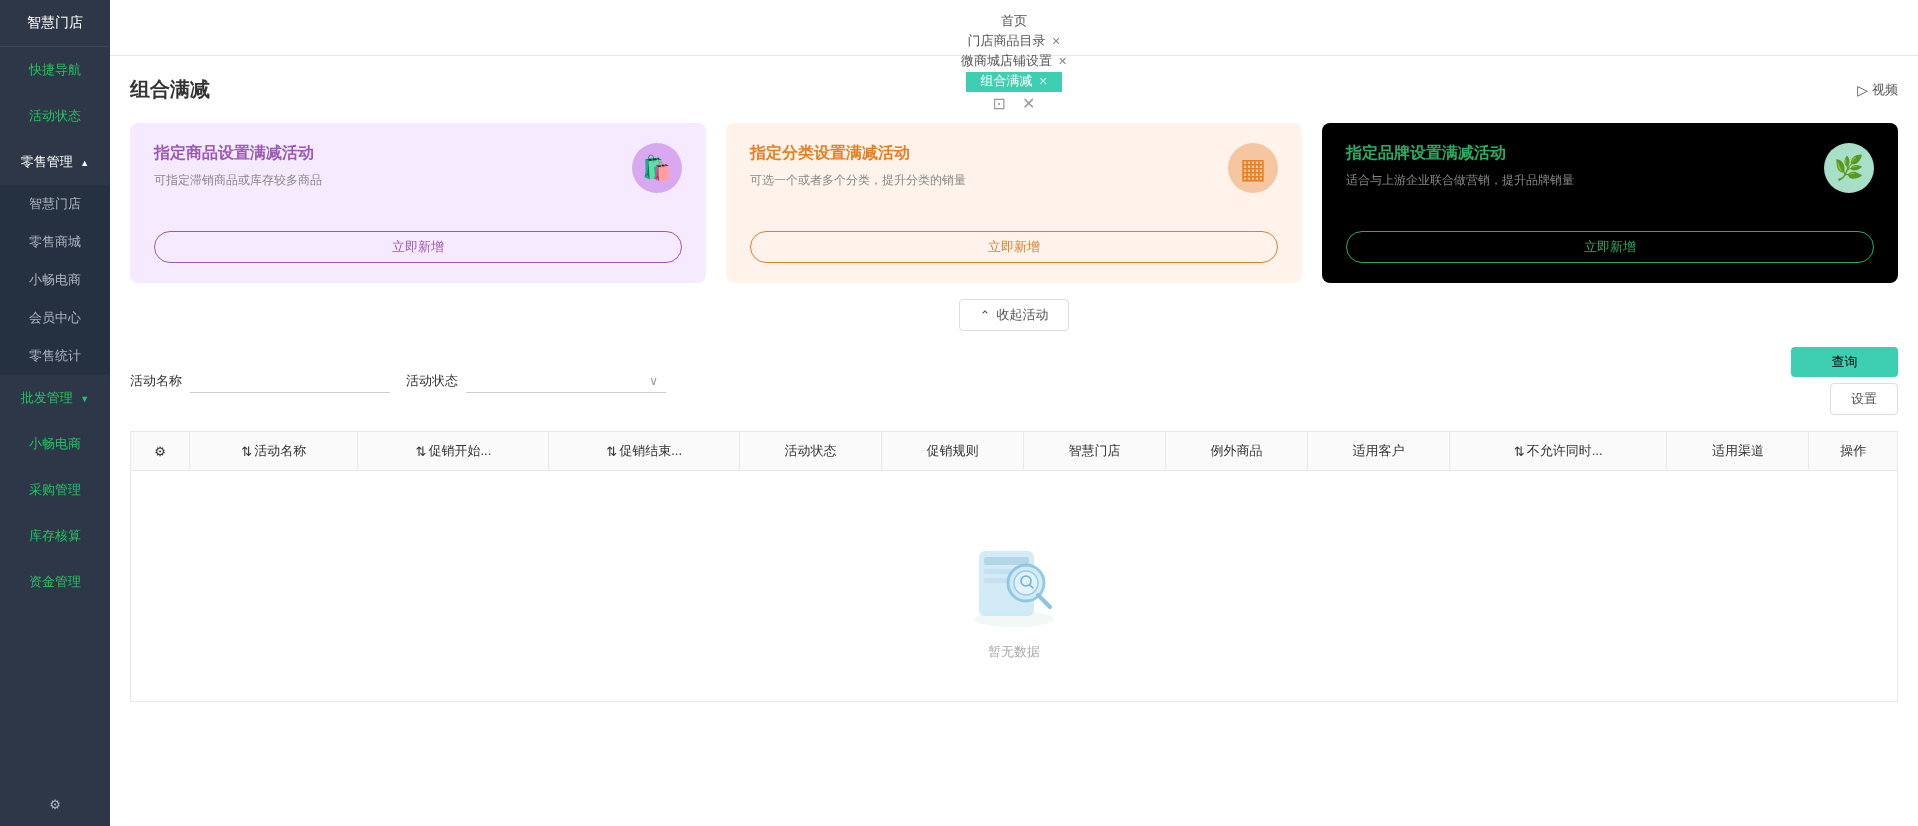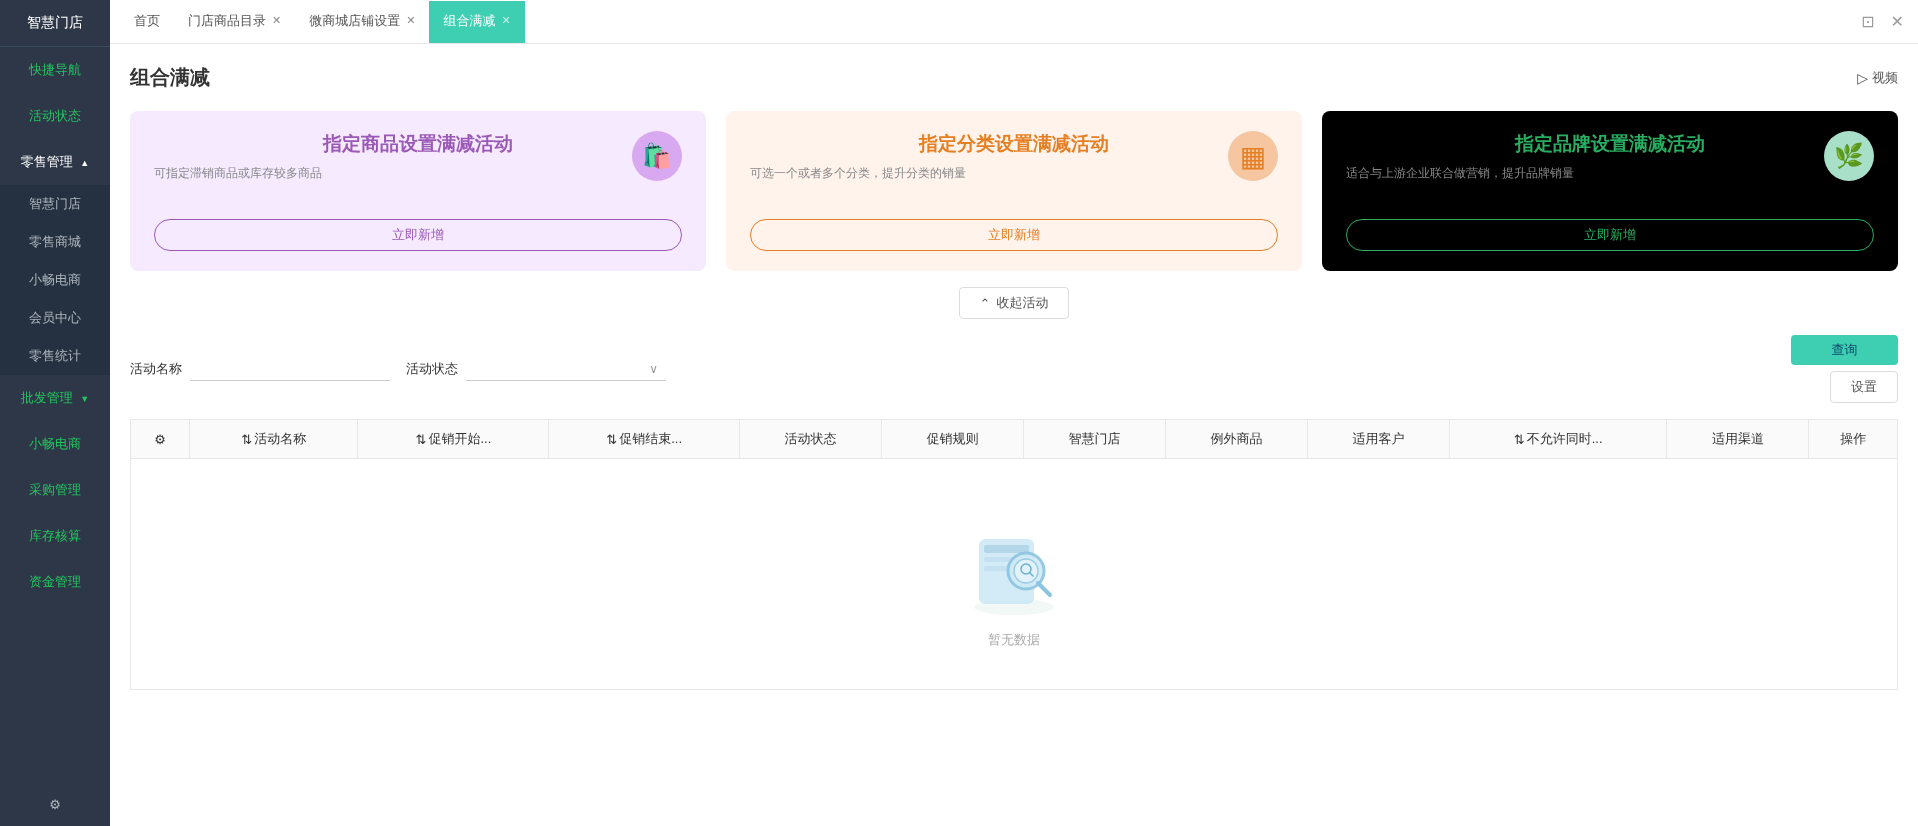--- a/index.html
+++ b/index.html
@@ -55,23 +55,24 @@
       background: #fff;
       overflow: hidden;
     }
 
     
     .tab-bar {
       display: flex;
       align-items: center;
       background: #fff;
       border-bottom: 1px solid #e8e8e8;
-      padding: 4px 10px;
-      height: 44px;
+      padding: 12px 10px;
+      height: 56px;
       flex-shrink: 0;
+      flex-direction: column;
     }
     .tab {
       padding: 0 14px;
       height: 42px;
       display: flex;
       align-items: center;
       font-size: 13px;
       color: #555;
       cursor: pointer;
       border-bottom: 2px solid transparent;
@@ -142,24 +143,23 @@
       min-height: 160px;
       display: flex;
       flex-direction: column;
       justify-content: space-between;
     }
     .promo-card.purple { background: #f5eaff; }
     .promo-card.orange { background: #fff3ec; }
     .promo-card.green { background: #000000; }
 
     .promo-card-title {
-      font-size: 19px;
+      font-size: 16px;
       font-weight: 600;
       margin-bottom: 8px;
-      text-align: center;
     }
     .promo-card.purple .promo-card-title { color: #9b59b6; }
     .promo-card.orange .promo-card-title { color: #e67e22; }
     .promo-card.green .promo-card-title { color: #27ae60; }
 
     .promo-card-desc {
       font-size: 12px;
       color: #888;
       margin-bottom: 16px;
       flex: 1;
@@ -264,21 +264,21 @@
       pointer-events: none;
     }
     .search-actions {
       margin-left: auto;
       display: flex;
       flex-direction: column;
       gap: 6px;
     }
     .btn-query {
       background: #3ecfb2;
-      color: #0c4a6e;
+      color: #000000;
       border: none;
       padding: 6px 20px;
       border-radius: 4px;
       cursor: pointer;
       font-size: 13px;
     }
     .btn-settings {
       background: #fff;
       color: #555;
       border: 1px solid #ddd;

